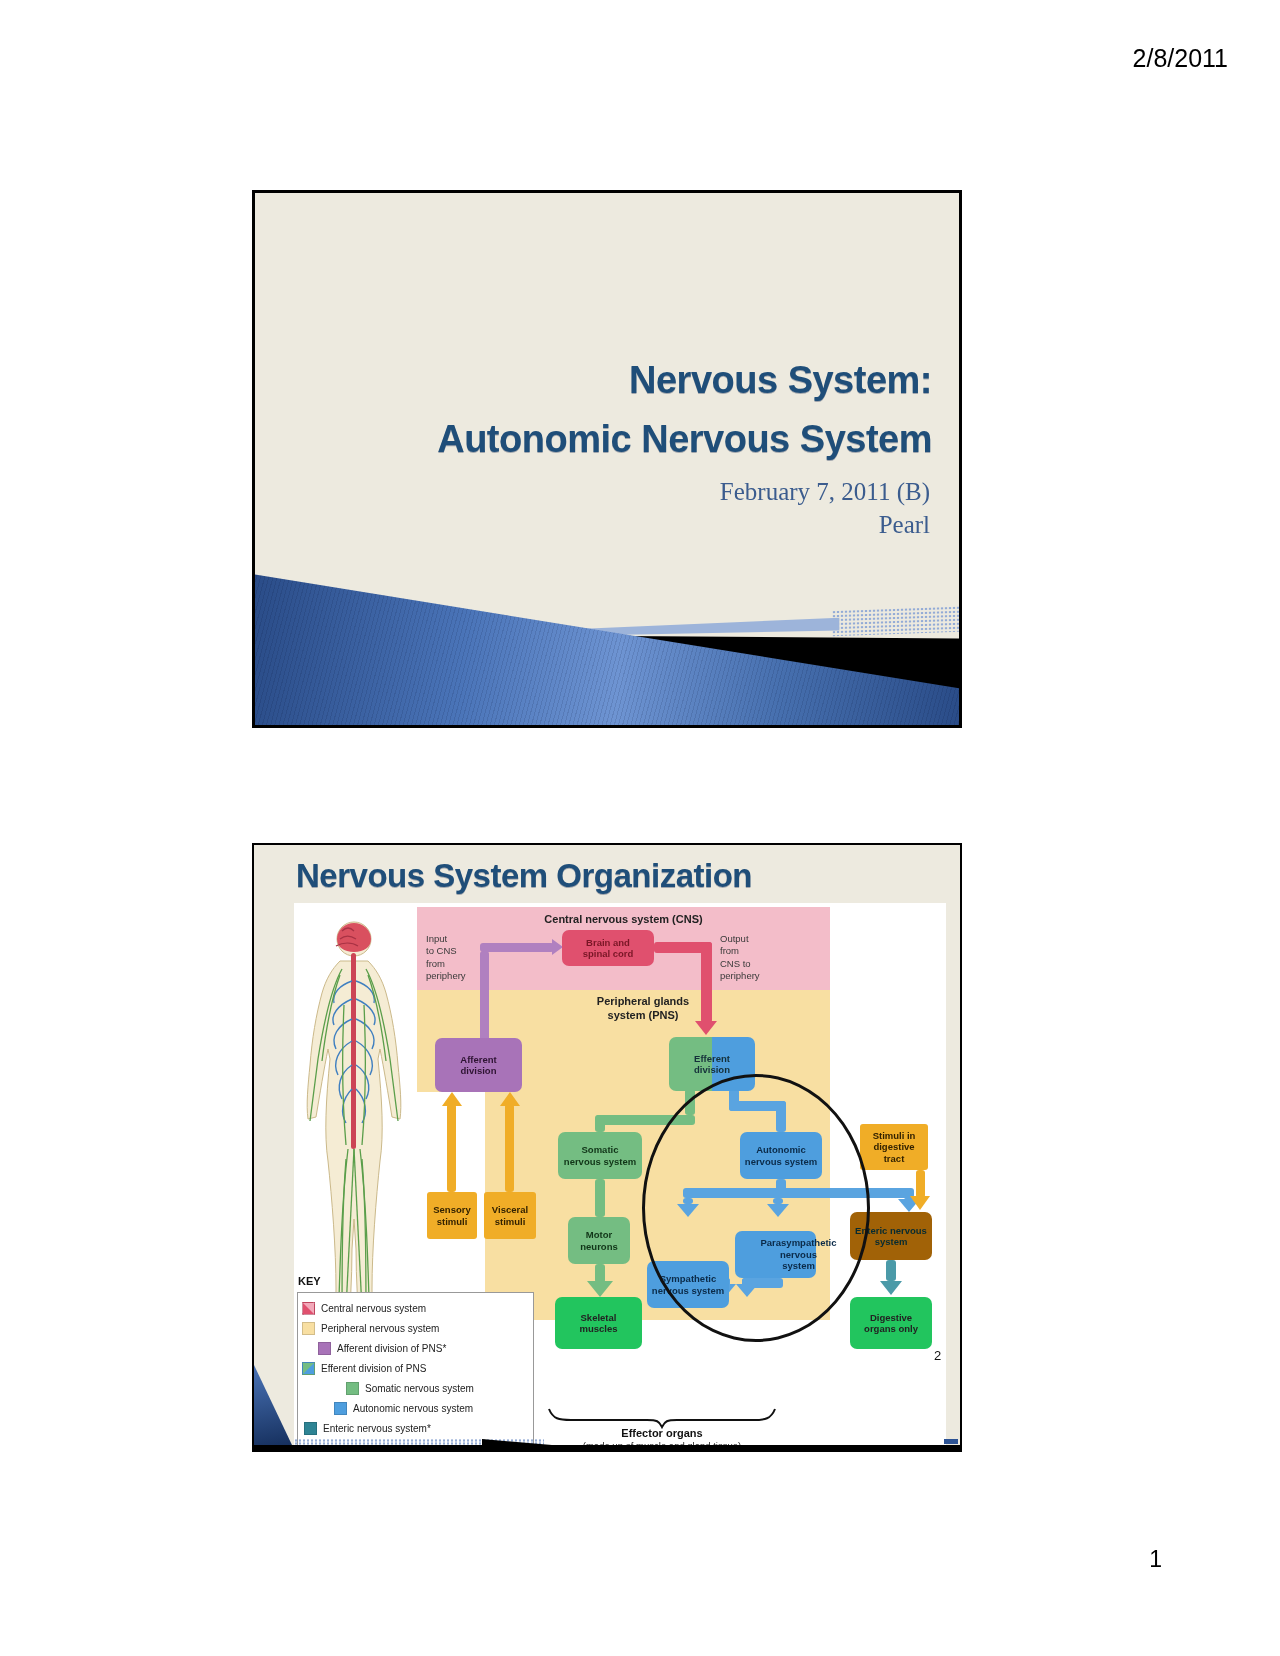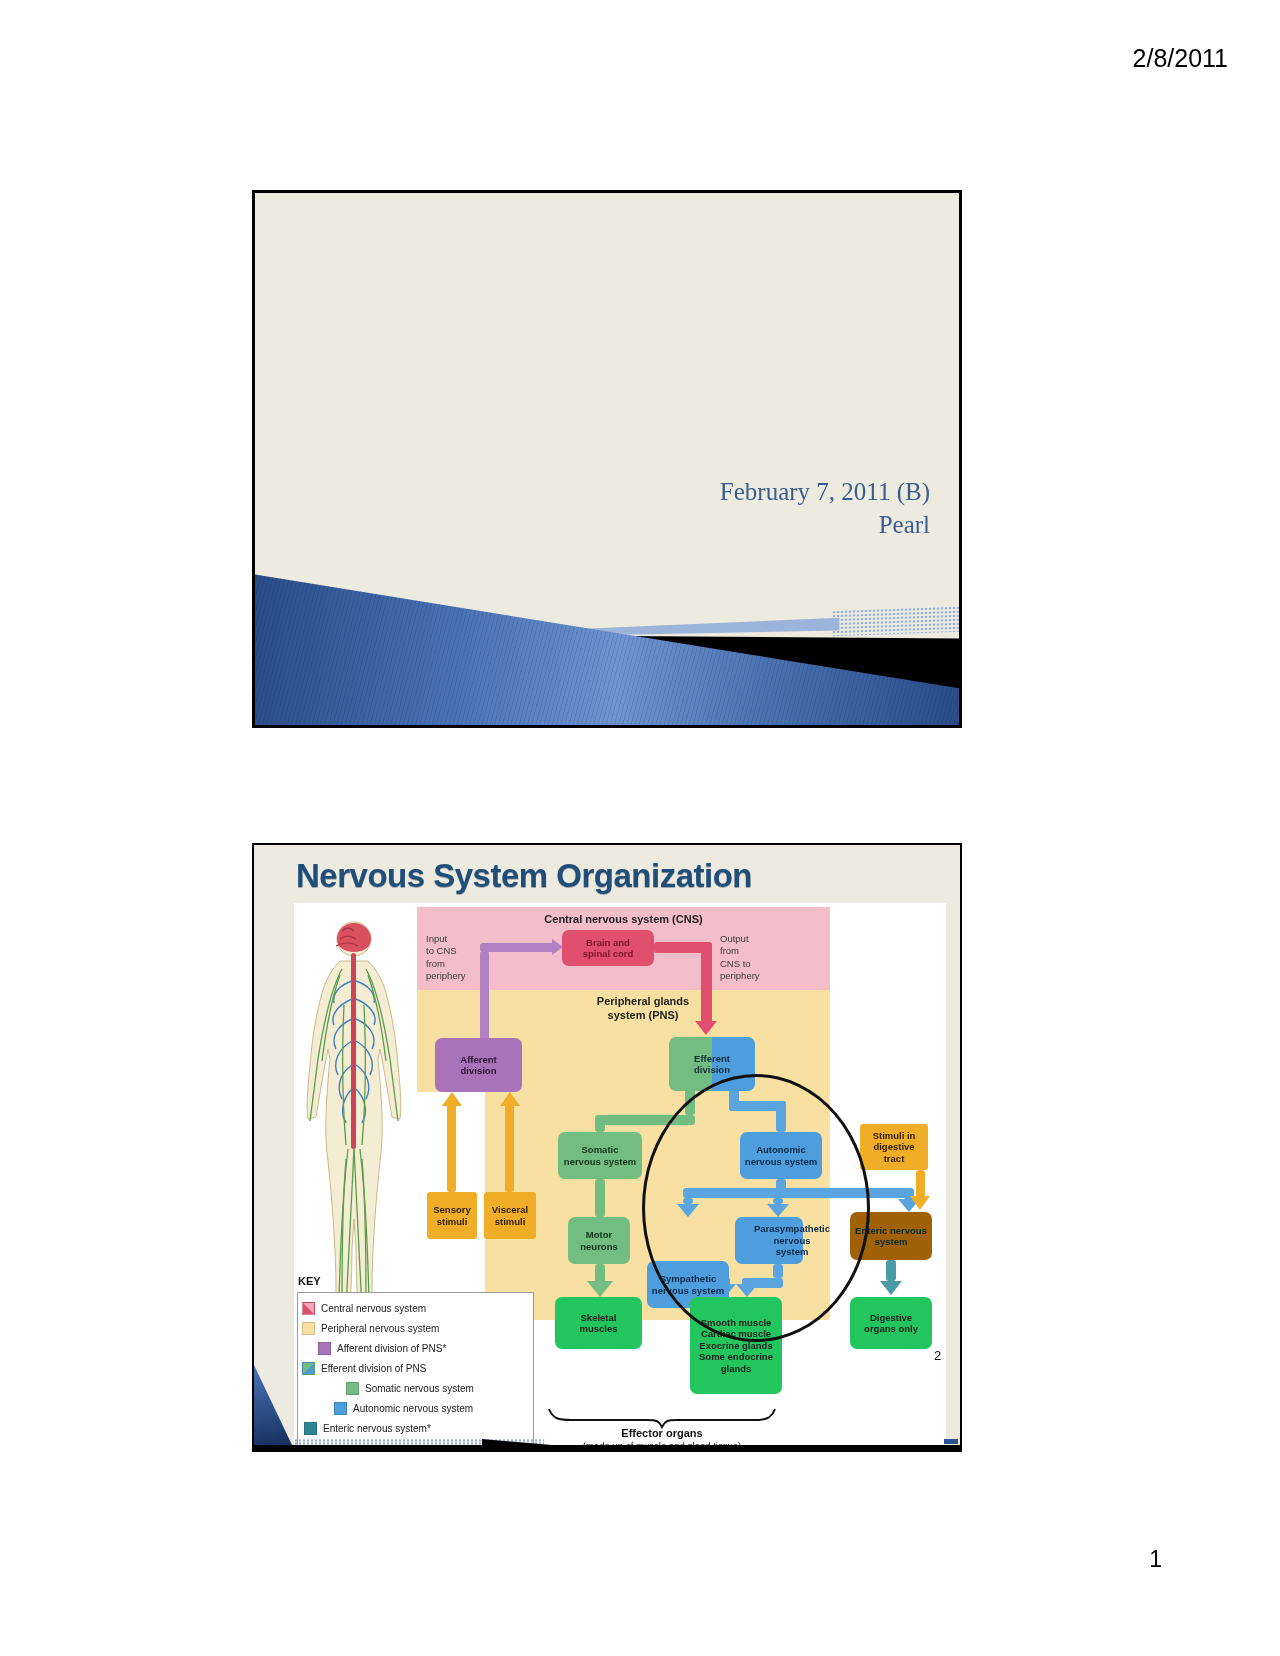--- a/index.html
+++ b/index.html
@@ -101,20 +101,24 @@
   .s2-tick{position:absolute;right:2px;bottom:6px;width:14px;height:5px;background:#2d5394;z-index:5;}
 </style>
 </head>
 <body>
 
 <div class="page">
 
   <div class="hdr-date">2/8/2011</div>
 
   <div class="slide" id="slide1">
+    <div class="s1-title">
+      <div>Nervous System:</div>
+      <div>Autonomic Nervous System</div>
+    </div>
     <div class="s1-sub">
       <div>February 7, 2011 (B)</div>
       <div>Pearl</div>
     </div>
     <div class="swoosh">
       <div class="sw-dots"></div>
       <div class="sw-light"></div>
       <div class="sw-black"></div>
       <div class="sw-blue"></div>
     </div>
@@ -265,38 +269,31 @@
         <div>tract</div>
       </div>
       <div class="bx green" style="left:274px;top:314px;width:62px;height:47px;">
         <div>Motor</div>
           <div>neurons</div>
       </div>
       <div class="bx blue" style="left:353px;top:314px;width:82px;height:47px;margin-top:44px;">
         <div>Sympathetic</div>
           <div>nervous system</div>
       </div>
-      <div class="bx blue" style="left:441px;top:314px;width:68px;height:47px;padding-left:46px;">
+      <div class="bx blue" style="left:441px;top:328px;width:81px;height:47px;padding-left:46px;">
         <div>Parasympathetic</div>
           <div>nervous system</div>
       </div>
       <div class="bx teal" style="left:556px;top:309px;width:82px;height:48px;">
         <div>Enteric nervous</div>
           <div>system</div>
       </div>
       <div class="bx orange" style="left:261px;top:394px;width:87px;height:52px;">
         <div>Skeletal</div>
           <div>muscles</div>
-      </div>
-      <div class="bx orange" style="left:396px;top:394px;width:92px;height:97px;">
-        <div>Smooth muscle</div>
-          <div>Cardiac muscle</div>
-        <div>Exocrine glands</div>
-          <div>Some endocrine</div>
-        <div>glands</div>
       </div>
       <div class="bx orange" style="left:556px;top:394px;width:82px;height:52px;">
         <div>Digestive</div>
           <div>organs only</div>
       </div>
 
       <div class="circle-mark"></div>
 
       <div class="key-title">KEY</div>
       <div class="key-box">

